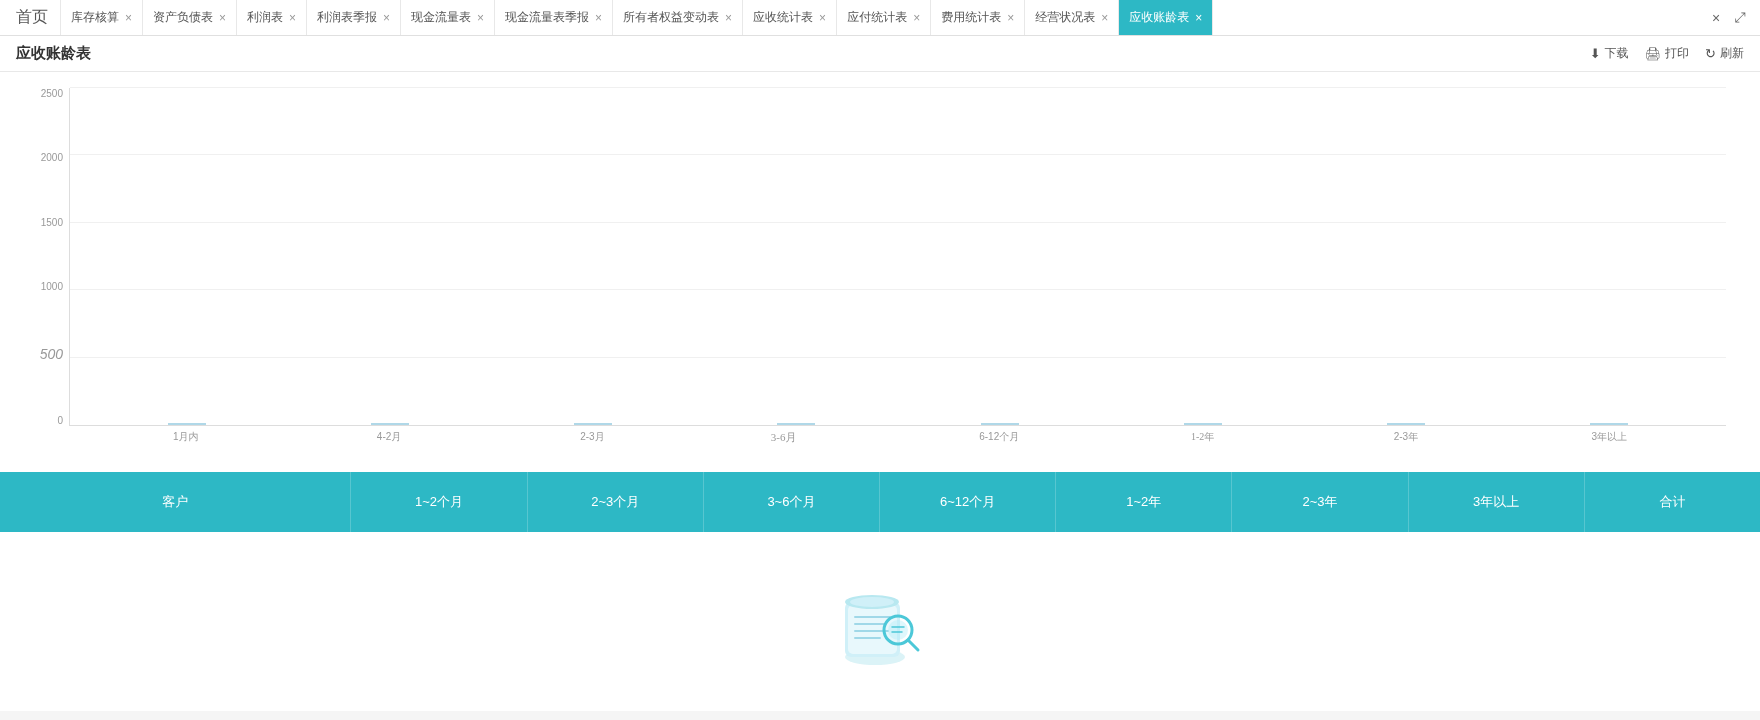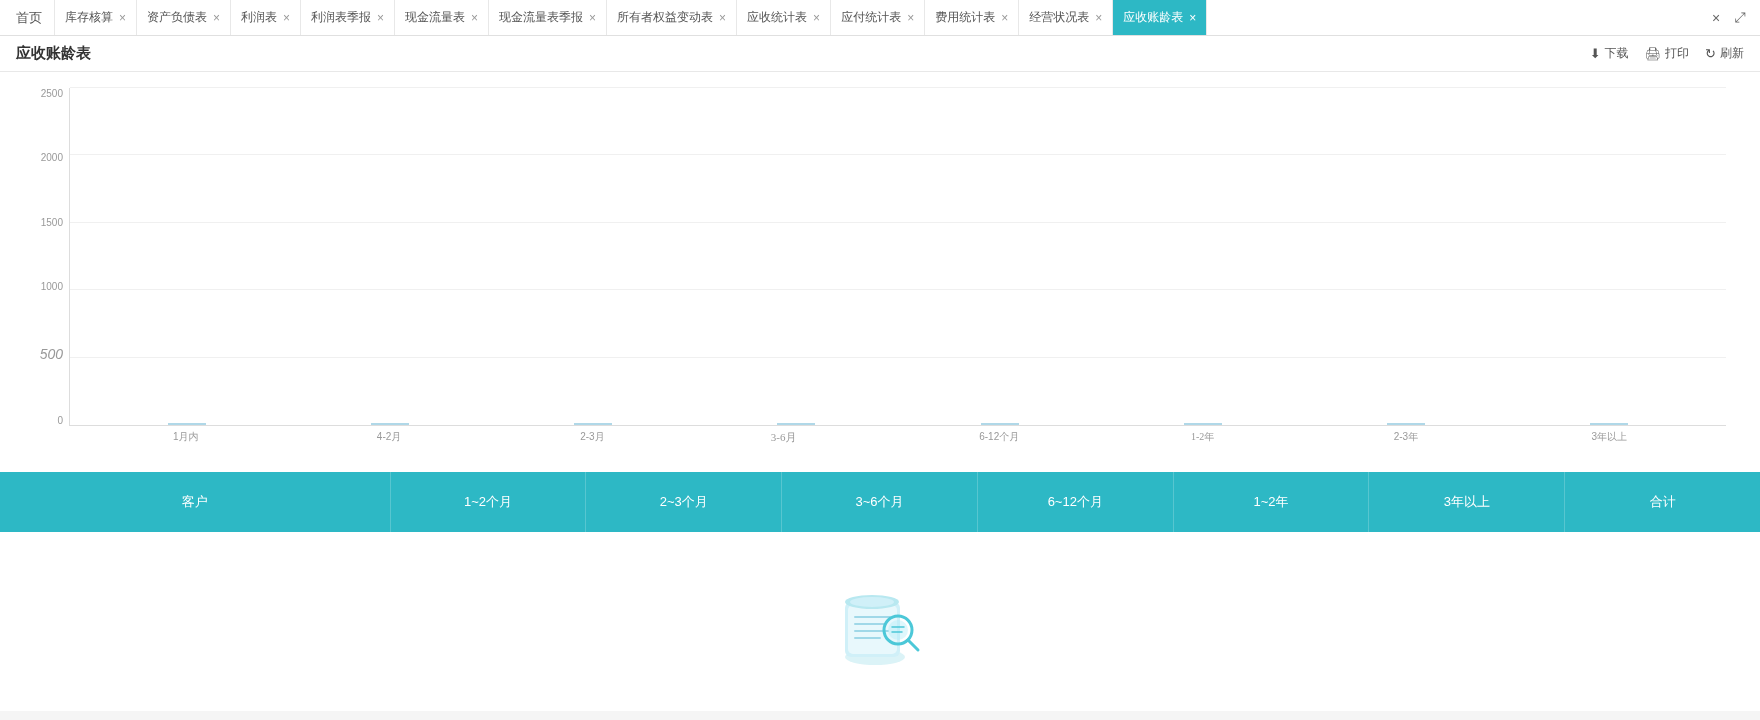--- a/index.html
+++ b/index.html
@@ -38,21 +38,21 @@
     .tab-close {
       font-size: 12px;
       color: #999;
       cursor: pointer;
       margin-left: 2px;
     }
     .tab-item.active .tab-close { color: #fff; }
 
     .tab-home {
       padding: 0 12px;
-      font-size: 13px;
+      font-size: 16px;
       color: #555;
       cursor: pointer;
       height: 36px;
       display: inline-flex;
       align-items: center;
       border-right: 1px solid #e8e8e8;
     }
 
     .window-controls {
       margin-left: auto;
@@ -322,20 +322,21 @@
   </div>
 
   <div class="table-header" id="table-header">
 
   <div class="table-header-cell">客户</div>
       <div class="table-header-cell">1~2个月</div>
       <div class="table-header-cell">2~3个月</div>
       <div class="table-header-cell">3~6个月</div>
       <div class="table-header-cell">6~12个月</div>
       <div class="table-header-cell">1~2年</div>
+      <div class="table-header-cell">2~3年</div>
       <div class="table-header-cell">3年以上</div>
       <div class="table-header-cell">合计</div>
     </div>
 
   <div class="empty-state">
     <svg class="scroll-illustration" viewBox="0 0 120 100" xmlns="http://www.w3.org/2000/svg">
 
       <ellipse cx="55" cy="85" rx="30" ry="8" fill="#b8e8f0" opacity="0.5"></ellipse>
 
       <rect x="25" y="30" width="55" height="55" rx="6" fill="#d0f0f8"></rect>

